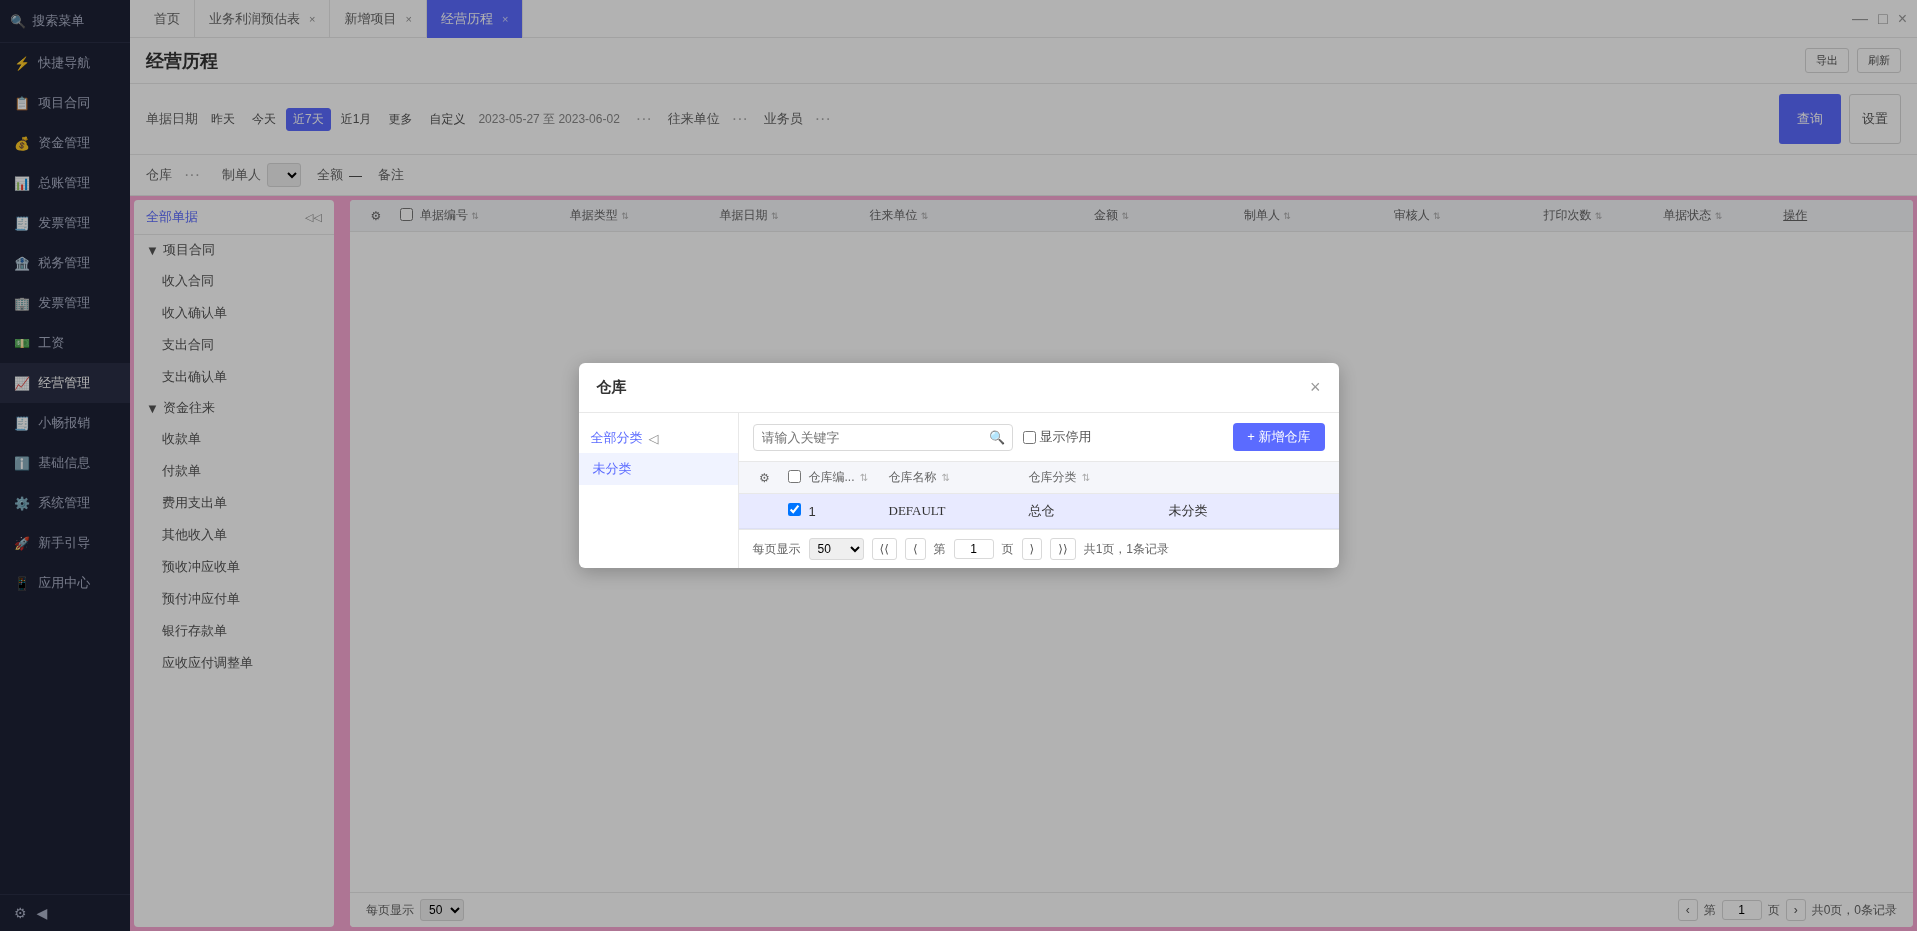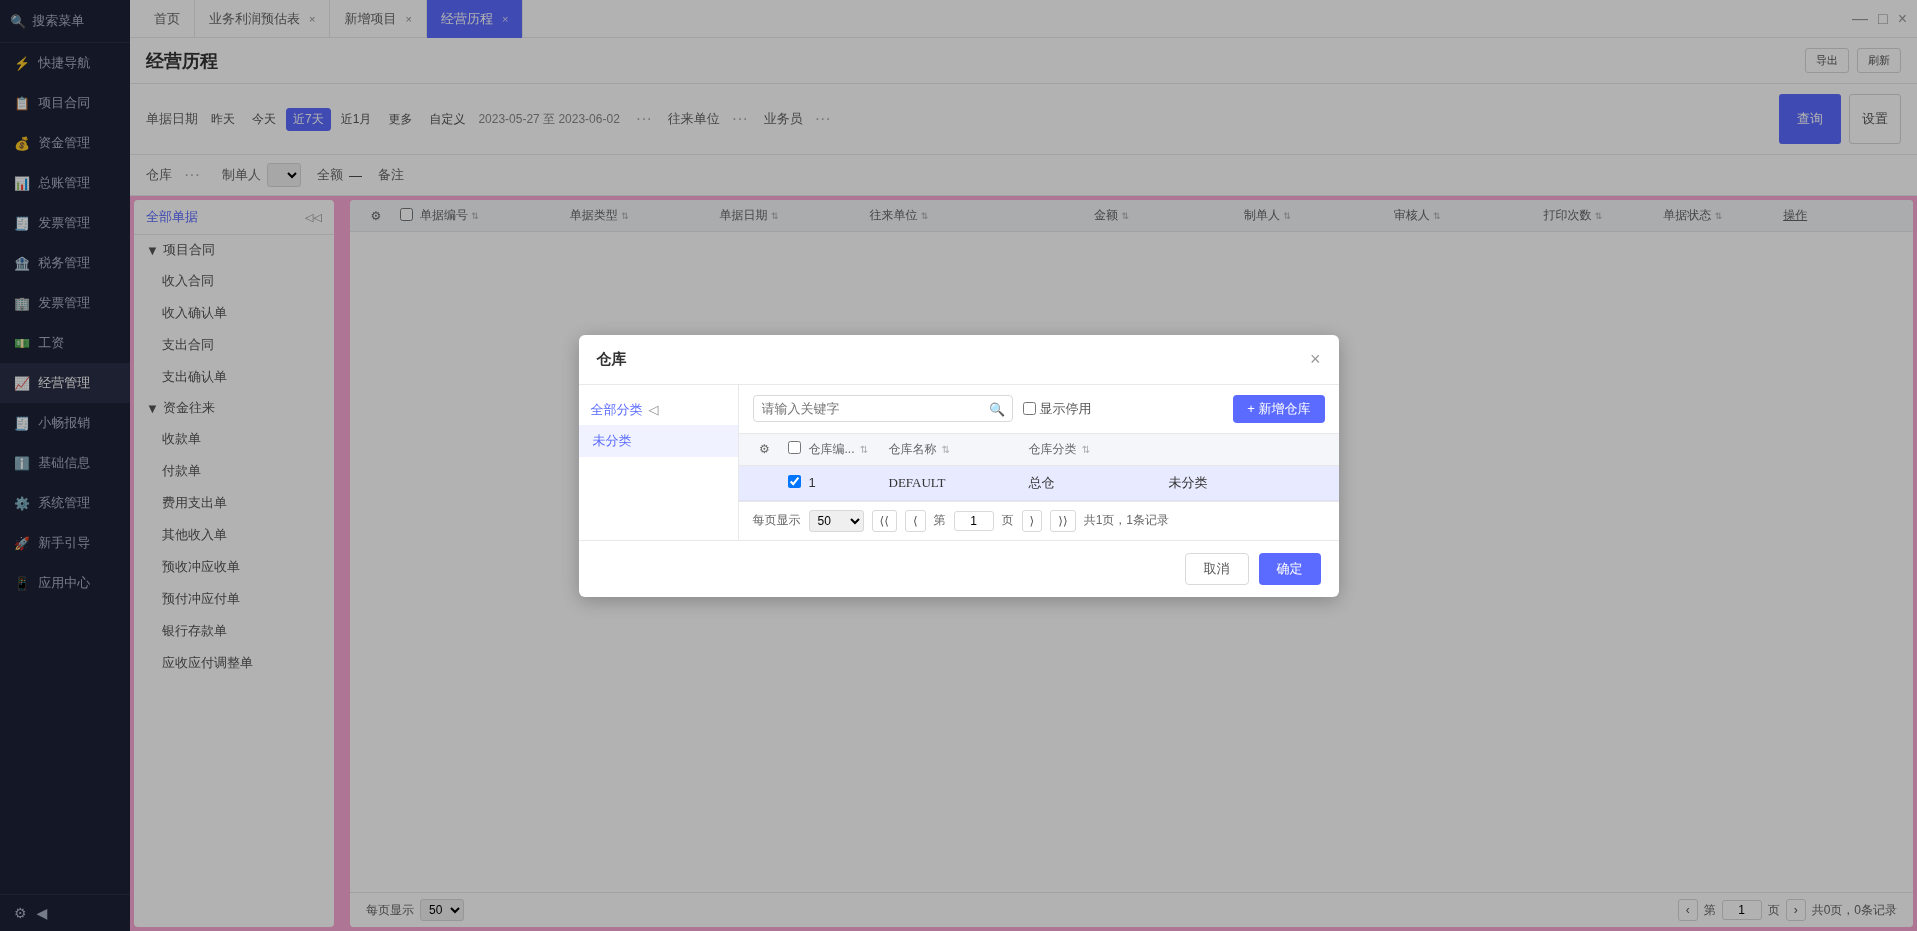--- a/index.html
+++ b/index.html
@@ -425,18 +425,14 @@
           <span>第</span>
           <input class="page-input" type="text" value="1" style="">
           <span>页</span>
           <button class="page-btn">⟩</button>
           <button class="page-btn">⟩⟩</button>
           <span>共1页，1条记录</span>
         </div>
       </div>
     </div>
 
-    <div class="modal-footer">
-      <button class="btn-cancel">取消</button>
-      <button class="btn-confirm">确定</button>
-    </div>
   </div>
 </div>
 
 </body></html>

